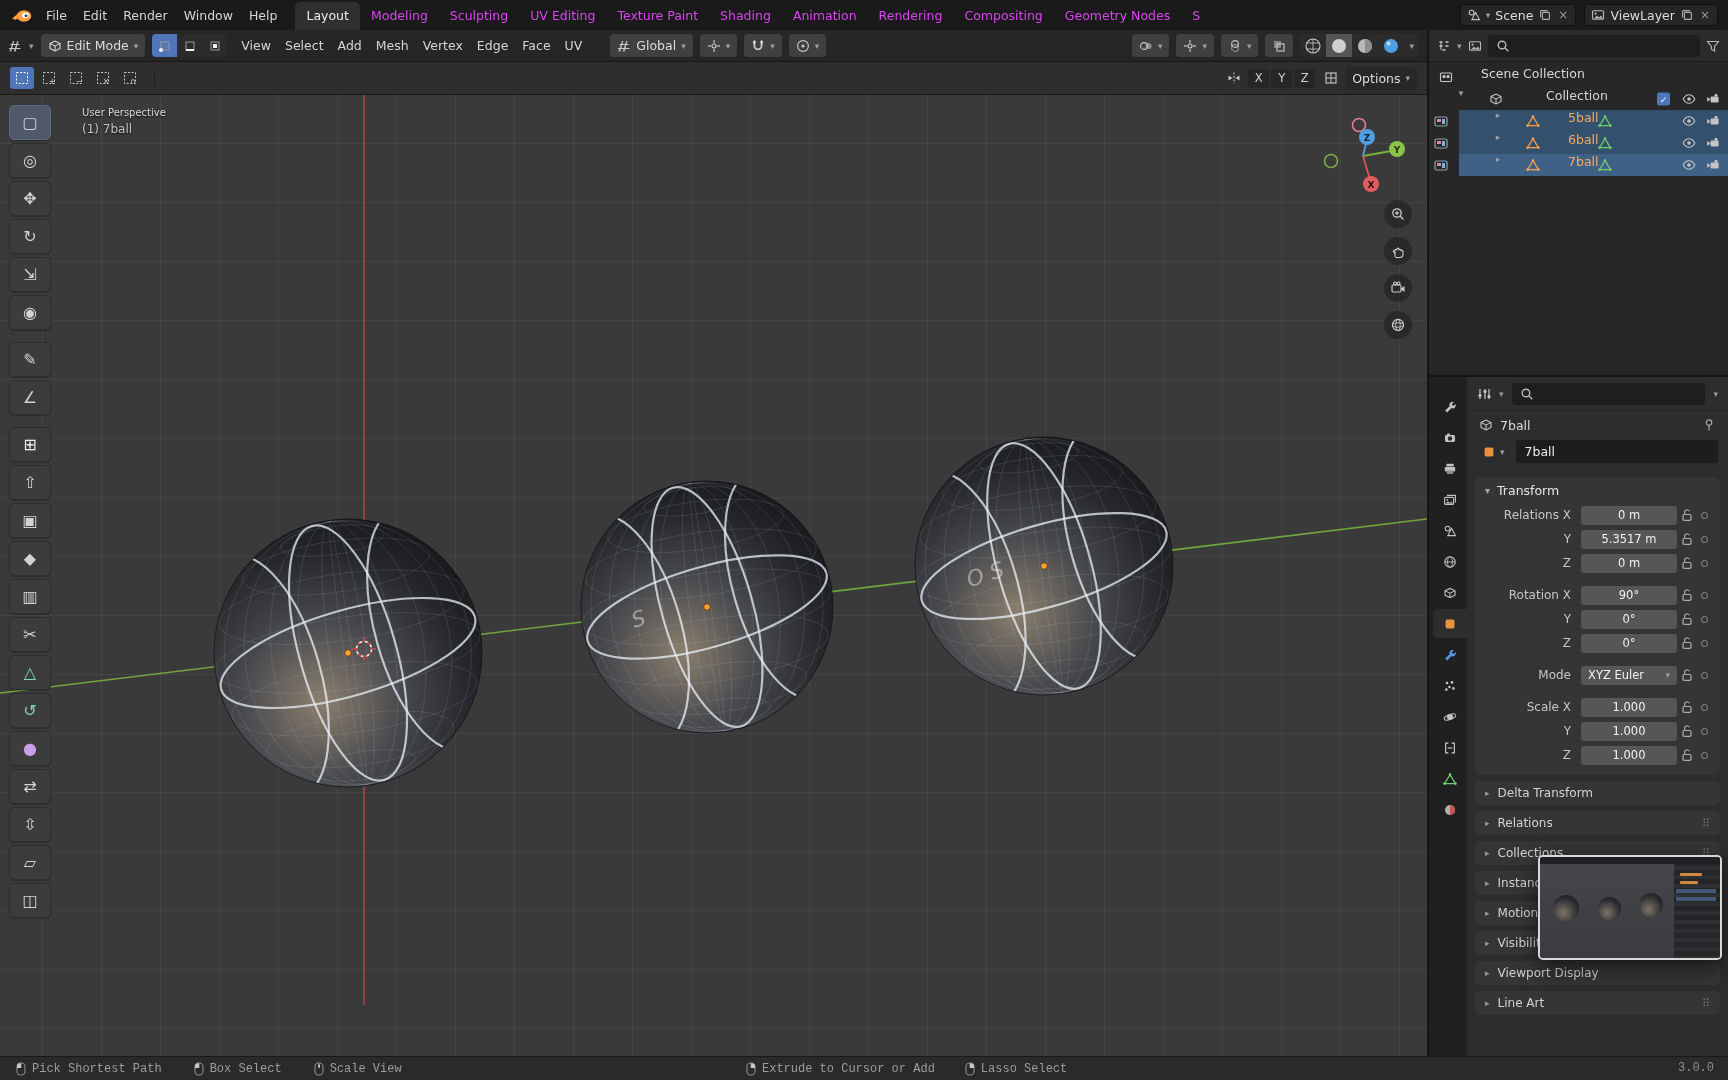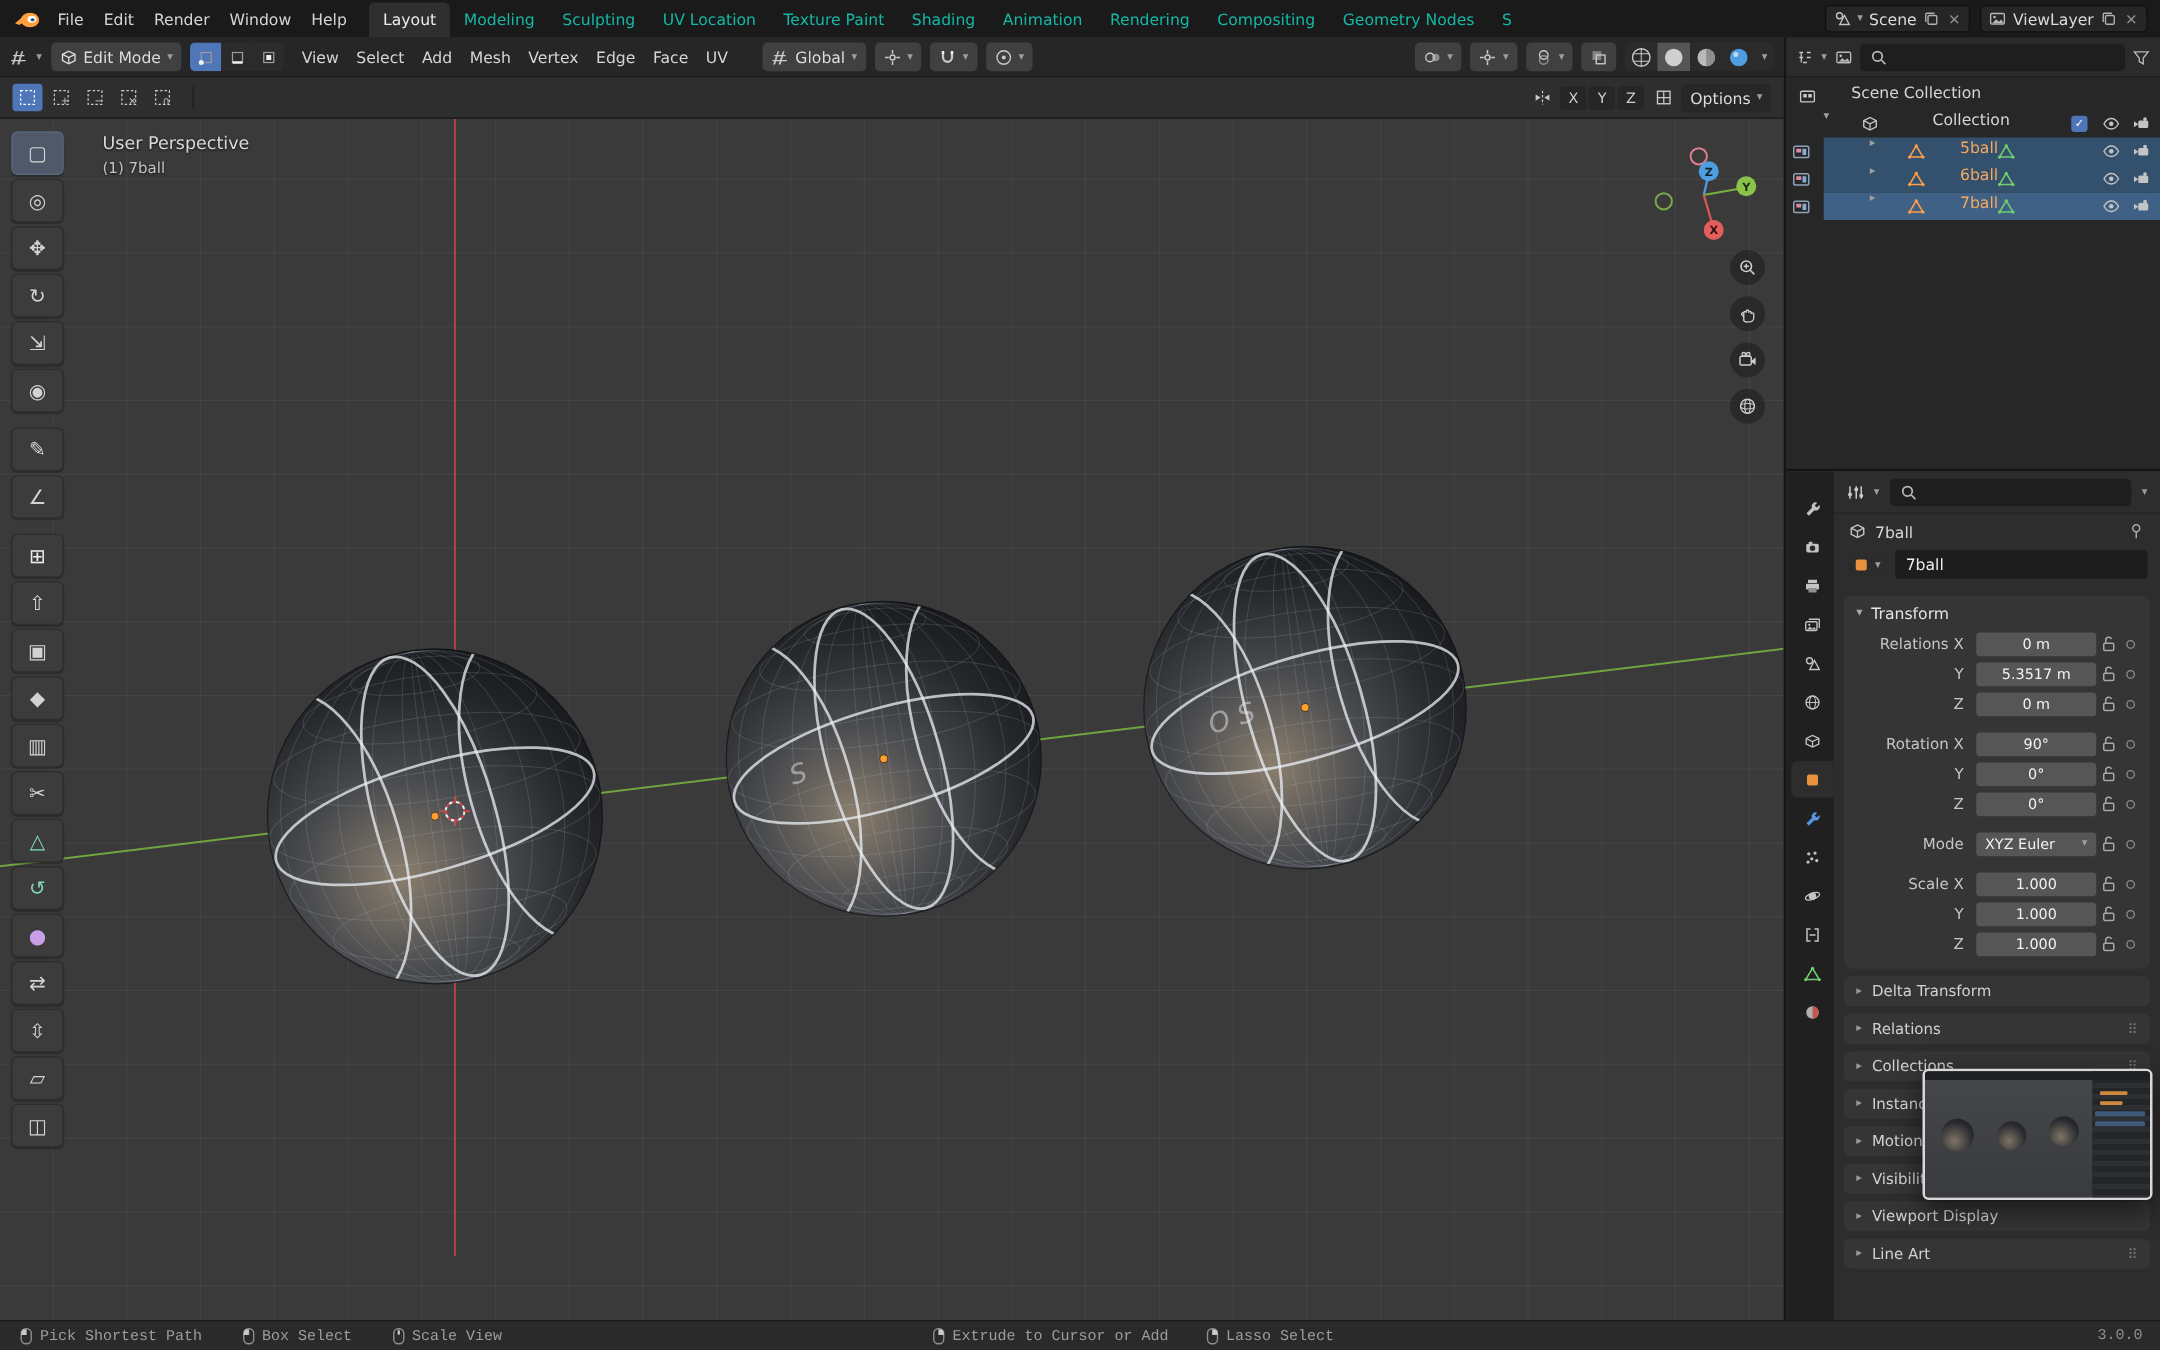--- a/index.html
+++ b/index.html
@@ -8,21 +8,21 @@
        font-family:"DejaVu Sans","Liberation Sans",sans-serif;color:#d2d2d2;font-size:12.5px;}
   .ic{display:inline-flex;align-items:center;justify-content:center;line-height:0;}
   .chev{font-size:9px;color:#9d9d9d;}
 
   
   .topbar{position:absolute;top:0;left:0;right:0;height:30px;background:#1a1a1a;display:flex;align-items:flex-end;padding:0 6px;z-index:20;}
   .logo{align-self:center;margin:0 4px 0 4px;}
   .menus{display:flex;align-items:center;align-self:center;}
   .menu{padding:4px 8px;border-radius:3px;color:#d6d6d6;cursor:default;}
   .tabs{display:flex;align-items:flex-end;margin-left:10px;flex:1;overflow:hidden;white-space:nowrap;height:100%;}
-  .tab{padding:6px 11px 7px;color:#14b8a6;font-size:12.5px;}
+  .tab{padding:6px 11px 7px;color:#d946ef;font-size:12.5px;}
   .tab.active{background:#2f2f2f;color:#ececec;border-radius:5px 5px 0 0;}
   .top-widgets{display:flex;align-items:center;align-self:center;gap:8px;padding-right:4px;}
   .widget{display:flex;align-items:center;gap:5px;background:#262626;border:1px solid #101010;border-radius:4px;height:22px;padding:0 6px;color:#dcdcdc;}
   .xbtn{color:#9a9a9a;font-size:12px;padding:0 1px;}
 
   
   .h2{position:absolute;top:30px;left:0;width:1427px;height:32px;background:#262626;border-bottom:1px solid #171717;display:flex;align-items:center;gap:7px;padding:0 8px;z-index:10;}
   .h3{position:absolute;top:62px;left:0;width:1427px;height:33px;background:#2e2e2e;border-bottom:1px solid #191919;display:flex;align-items:center;gap:6px;padding:0 10px;z-index:10;}
   .pill{display:flex;align-items:center;gap:5px;background:#404040;border-radius:4px;height:23px;padding:0 7px;color:#dcdcdc;}
   .h3 .pill{background:#272727;}
@@ -41,21 +41,21 @@
   .h3right{margin-left:auto;display:flex;align-items:center;gap:7px;}
 
   
   .viewport{position:absolute;top:95px;left:0;width:1427px;height:961px;overflow:hidden;
     background:
       linear-gradient(rgba(255,255,255,0.05) 1px, transparent 1px) -17px -11px / 59px 59px,
       linear-gradient(90deg, rgba(255,255,255,0.05) 1px, transparent 1px) -17px -11px / 59px 59px,
       #3a3a3a;}
   #scene{position:absolute;inset:0;}
   .vplabel{position:absolute;left:82px;top:12px;text-shadow:0 1px 2px rgba(0,0,0,.7);}
-  .vplabel .l1{font-size:14px;color:#dadada;}
+  .vplabel .l1{font-size:10px;color:#dadada;}
   .vplabel .l2{font-size:12px;color:#c3c3c3;margin-top:4px;}
   .vtools{position:absolute;left:9px;top:10px;display:flex;flex-direction:column;gap:3px;z-index:5;}
   .tbtn{width:42px;height:35px;background:#3c3c3c;border:1px solid #2d2d2d;border-radius:5px;display:flex;align-items:center;justify-content:center;font-size:16px;color:#d2d2d2;box-shadow:0 1px 1px rgba(0,0,0,.25);}
   .tbtn.active{background:#50596a;border-color:#5a6a80;}
   .tgap{height:6px;}
   #gizmo{position:absolute;left:1317px;top:15px;z-index:5;}
   .vpbtns{position:absolute;left:1384px;top:105px;display:flex;flex-direction:column;gap:9px;z-index:5;}
   .vpb{width:28px;height:28px;border-radius:50%;background:rgba(28,28,28,.55);display:flex;align-items:center;justify-content:center;}
 
   
@@ -133,21 +133,21 @@
         <span class="menu">File</span>
         <span class="menu">Edit</span>
         <span class="menu">Render</span>
         <span class="menu">Window</span>
         <span class="menu">Help</span>
       </nav>
     <div class="tabs" id="wstabs">
         <span class="tab active">Layout</span>
         <span class="tab">Modeling</span>
         <span class="tab">Sculpting</span>
-        <span class="tab">UV Location</span>
+        <span class="tab">UV Editing</span>
         <span class="tab">Texture Paint</span>
         <span class="tab">Shading</span>
         <span class="tab">Animation</span>
         <span class="tab">Rendering</span>
         <span class="tab">Compositing</span>
         <span class="tab">Geometry Nodes</span>
         <span class="tab">S</span>
       </div>
     <div class="top-widgets">
       <div class="widget">

